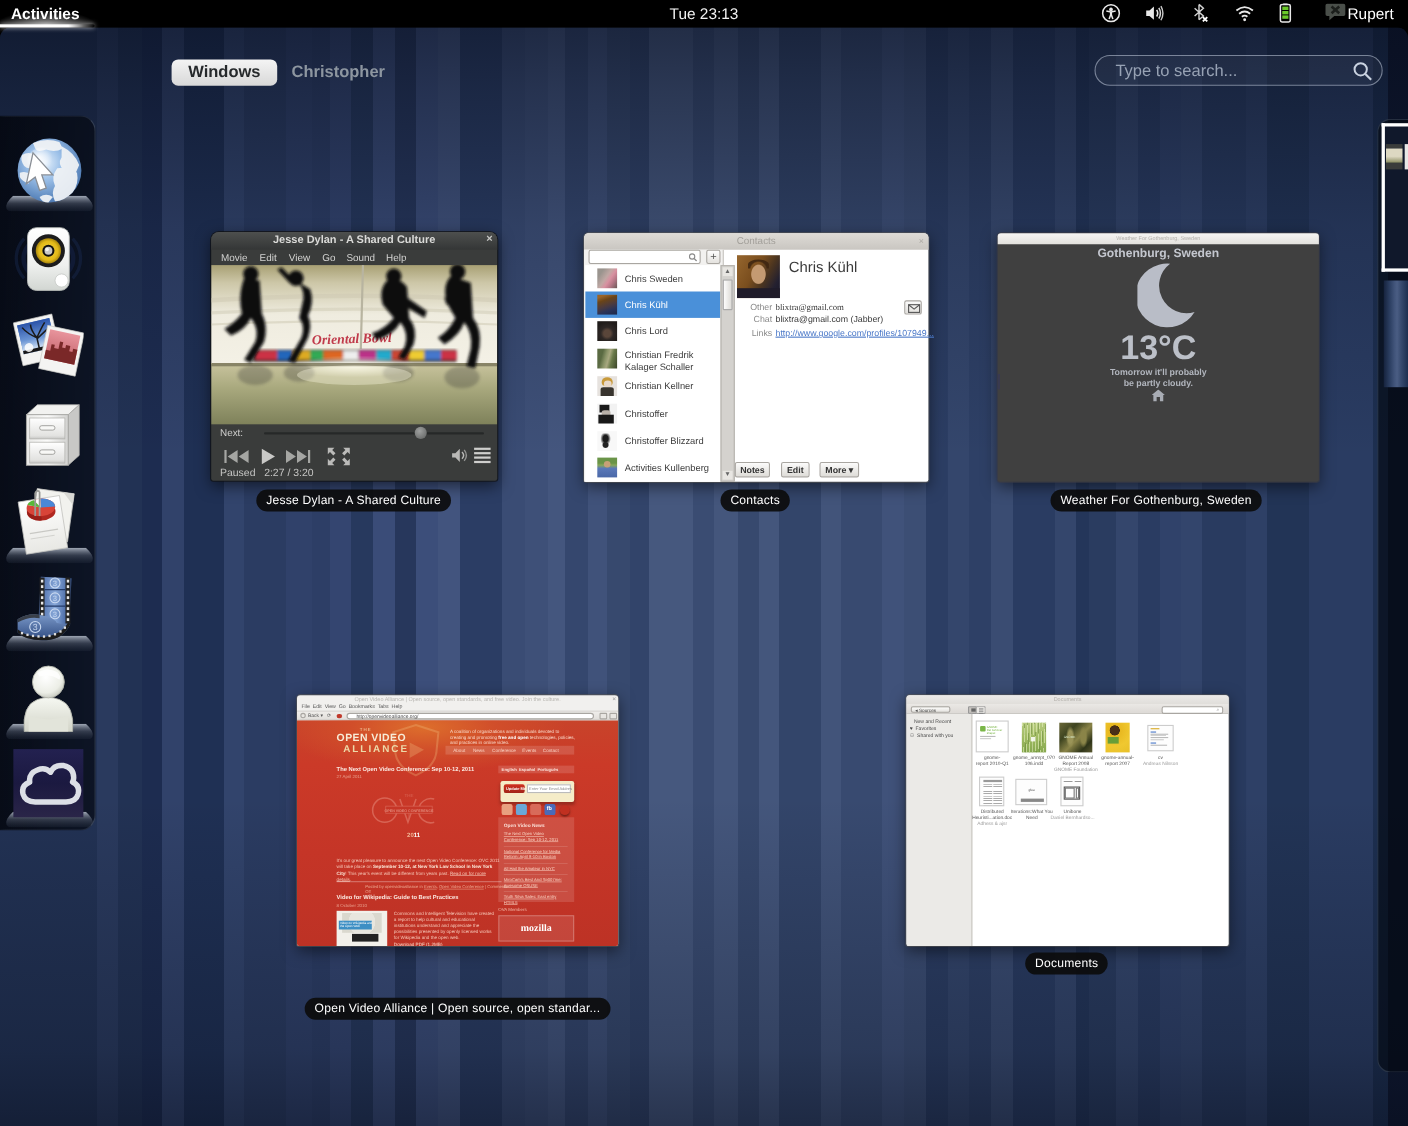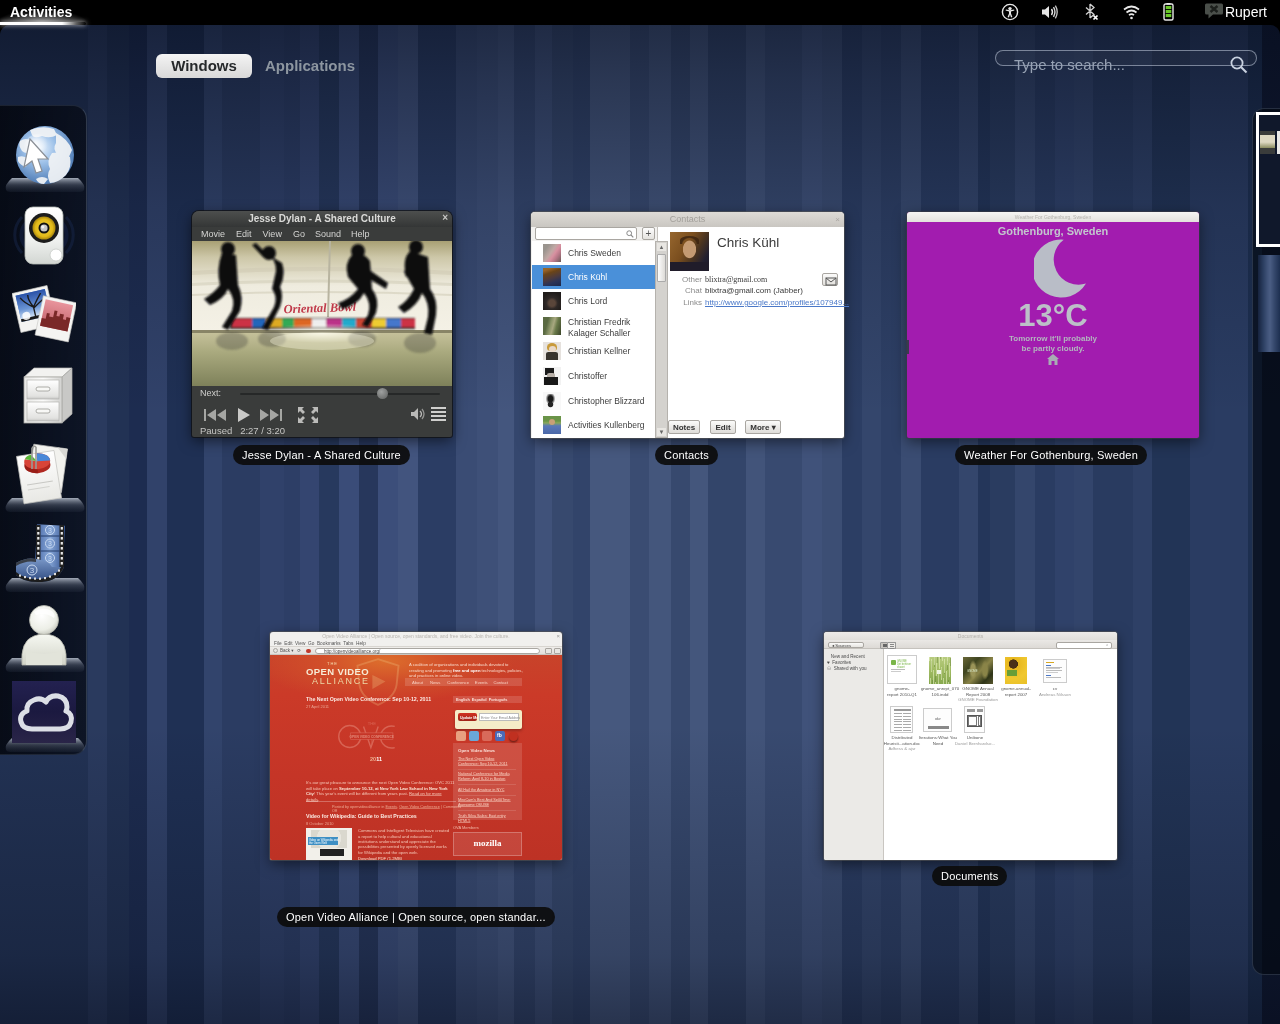--- a/index.html
+++ b/index.html
@@ -27,21 +27,21 @@
 #clock { position:absolute; left:0; top:4px; width:1280px; text-align:center; font-size:14px; color:#f2f2f2; }
 #rupert { position:absolute; right:13px; top:4px; font-size:14px; color:#fff; }
 .tico { position:absolute; top:3px; }
 
 
 #tab-win { position:absolute; left:156px; top:54px; width:96px; height:24px;
   background:linear-gradient(180deg,#f4f4f4,#d8d8d8); border-radius:6px;
   color:#26292b; font-weight:bold; font-size:15px; text-align:center; line-height:24px; }
 #tab-app { position:absolute; left:265px; top:54px; height:24px; color:#8d96a0;
   font-weight:bold; font-size:15px; line-height:24px; }
-#search { position:absolute; left:995px; top:50px; width:262px; height:16px;
+#search { position:absolute; left:995px; top:50px; width:262px; height:28px;
   border:1px solid rgba(230,240,255,.45); border-radius:15px;
   background:rgba(255,255,255,.04); color:#97a2b4; font-size:15px; line-height:27px;
   padding-left:18px; }
 
 
 #dock { position:absolute; left:0; top:105px; width:87px; height:650px;
   background:linear-gradient(90deg, rgba(4,7,15,.88), rgba(6,10,20,.72));
   border-right:1px solid rgba(130,150,180,.35);
   border-top:1px solid rgba(130,150,180,.18);
   border-bottom:1px solid rgba(130,150,180,.18);
@@ -198,21 +198,21 @@
     <div class="abs" style="left:11px;top:126px;width:18px;height:18px;background:#f2f2f2;">
       <div style="position:absolute;left:2px;top:1px;width:9px;height:7px;background:#1a1a1a;"></div>
       <div style="position:absolute;left:4px;top:6px;width:8px;height:5px;background:#b8b0a8;border-radius:30%;"></div>
       <div style="position:absolute;left:1px;top:10px;width:14px;height:8px;background:#181818;"></div>
     </div>
     <div class="abs" style="left:36px;top:130px;font-size:8.5px;color:#3c3c3c;">Christoffer</div>
     <div class="abs" style="left:11px;top:151px;width:18px;height:18px;background:#f8f8f8;">
       <div style="position:absolute;left:3px;top:2px;width:10px;height:12px;background:radial-gradient(ellipse at 45% 40%,#1a1a1a 30%,rgba(0,0,0,0) 62%);"></div>
       <div style="position:absolute;left:4px;top:9px;width:7px;height:7px;background:radial-gradient(ellipse,#222 45%,rgba(0,0,0,0) 65%);"></div>
     </div>
-    <div class="abs" style="left:36px;top:155px;font-size:8.5px;color:#3c3c3c;">Christopher Blizzard</div>
+    <div class="abs" style="left:36px;top:155px;font-size:8.5px;color:#3c3c3c;">Christoffer Blizzard</div>
     <div class="abs" style="left:11px;top:175px;width:18px;height:18px;background:linear-gradient(180deg,#6a9448 28%,#88a858 38%,#5a78b8 55%,#4a68a8);">
       <div style="position:absolute;left:6px;top:3px;width:6px;height:6px;background:#c8a078;border-radius:50%;"></div>
     </div>
     <div class="abs" style="left:36px;top:179px;font-size:8.5px;color:#3c3c3c;">Activities Kullenberg</div>
   </div>
   <div class="abs" style="left:124px;top:29px;width:13px;height:197px;background:#d4d2ce;border:1px solid #b5b2ad;">
     <div style="position:absolute;left:1px;top:1px;width:9px;height:8px;background:#e8e6e2;font-size:6px;color:#666;text-align:center;line-height:8px;">▲</div>
     <div style="position:absolute;left:1px;top:12px;width:9px;height:28px;background:linear-gradient(90deg,#fdfdfd,#dddbd7);border:1px solid #aaa;border-radius:1px;"></div>
     <div style="position:absolute;left:1px;bottom:1px;width:9px;height:8px;background:#e8e6e2;font-size:6px;color:#666;text-align:center;line-height:8px;">▼</div>
   </div>
@@ -233,21 +233,21 @@
   <div class="abs" style="left:291px;top:61px;width:16px;height:13px;background:linear-gradient(180deg,#fbfbfa,#e2e0dc);border:1px solid #a9a6a1;border-radius:2px;">
     <svg width="14" height="11" viewBox="0 0 14 11" style="margin:1px;">
           <rect x="2" y="2" width="10" height="7" fill="none" stroke="#555" stroke-width="1"></rect>
           <path d="M2,2 L7,6 L12,2" fill="none" stroke="#555" stroke-width="1"></path>
         </svg>
   </div>
   <div class="abs" style="left:137px;top:208px;width:32px;height:14px;background:linear-gradient(180deg,#fbfbfa,#dedcd8);border:1px solid #a9a6a1;border-radius:2px;font-size:8px;color:#333;text-align:center;line-height:13px;font-weight:bold;">Notes</div>
   <div class="abs" style="left:179px;top:208px;width:26px;height:14px;background:linear-gradient(180deg,#fbfbfa,#dedcd8);border:1px solid #a9a6a1;border-radius:2px;font-size:8px;color:#333;text-align:center;line-height:13px;font-weight:bold;">Edit</div>
   <div class="abs" style="left:214px;top:208px;width:36px;height:14px;background:linear-gradient(180deg,#fbfbfa,#dedcd8);border:1px solid #a9a6a1;border-radius:2px;font-size:8px;color:#333;text-align:center;line-height:13px;font-weight:bold;">More ▾</div>
 </div>
-<div id="win-weather" class="abs" style="left:907px;top:212px;width:292px;height:226px;background:#a21caf;border-radius:3px 3px 2px 2px;box-shadow:0 0 0 1px rgba(60,60,70,.6), 0 4px 14px rgba(0,0,0,.5);">
+<div id="win-weather" class="abs" style="left:907px;top:212px;width:292px;height:226px;background:#404040;border-radius:3px 3px 2px 2px;box-shadow:0 0 0 1px rgba(60,60,70,.6), 0 4px 14px rgba(0,0,0,.5);">
   <div class="abs" style="left:0;top:0;width:292px;height:10px;background:linear-gradient(180deg,#f6f5f3,#e3e1dd);border-radius:3px 3px 0 0;color:#b5b2ad;font-size:5px;text-align:center;line-height:10px;">Weather For Gothenburg, Sweden</div>
   <div class="abs" style="left:0;top:10px;width:292px;text-align:center;color:#c3c6ce;font-size:11px;font-weight:bold;margin-top:2px;">
         <div style="margin-top:1px;">Gothenburg, Sweden</div>
       </div>
   <svg class="abs" style="left:127px;top:26px;" width="56" height="64" viewBox="0 0 56 64">
     <path d="M37,3 A29,29 0 1,0 48,51 A25,25 0 0,1 37,3 Z" fill="#b9bdc7" transform="rotate(-14 28 32)"></path>
   </svg>
   <div class="abs" style="left:0;top:86px;width:292px;text-align:center;color:#bcc0c8;font-size:31px;font-weight:bold;">13°C</div>
   <div class="abs" style="left:0;top:122px;width:292px;text-align:center;color:#b2b6be;font-size:8px;font-weight:bold;line-height:9.5px;">Tomorrow it'll probably<br>be partly cloudy.</div>
   <svg class="abs" style="left:140px;top:142px;" width="12" height="11" viewBox="0 0 12 11">
@@ -267,21 +267,21 @@
   <div class="abs" style="left:54px;top:16.5px;width:300px;color:#444;font-size:9px;transform:scale(0.5);transform-origin:0 0;">http://openvideoalliance.org/</div>
   <div class="abs" style="left:275px;top:15.5px;width:7px;height:6.5px;background:#e8e6e2;border:1px solid #a9a6a1;border-radius:1px;"></div>
   <div class="abs" style="left:283.5px;top:15.5px;width:7px;height:6.5px;background:#e8e6e2;border:1px solid #a9a6a1;border-radius:1px;"></div>
   <div id="ova" class="abs" style="left:0;top:23px;width:292px;height:205px;background:radial-gradient(ellipse 130px 42px at 115px 6px, #dd6e2c 0%, #d14e2a 50%, rgba(200,60,40,0) 100%), linear-gradient(180deg, #c8432a 0px, #cb3a28 40px, #c53527 120px, #bd3225 205px);">
     <svg class="abs" style="left:80px;top:1px;opacity:0.3;" width="56" height="52" viewBox="0 0 60 55">
           <path d="M30,3 L52,10 L50,30 Q48,44 30,52 Q12,44 10,30 L8,10 Z" fill="none" stroke="#f0c080" stroke-width="2"></path>
           <path d="M24,20 L38,27 L24,35 Z" fill="#f0c080"></path>
         </svg>
     <div class="abs" style="left:57px;top:6px;width:40px;color:#f5dfb2;font-size:8px;letter-spacing:2px;transform:scale(0.5);transform-origin:0 0;">THE</div>
     <div class="abs" style="left:36px;top:11px;color:#f7ecd7;font-size:9.5px;font-weight:bold;letter-spacing:0.4px;">OPEN VIDEO</div>
-    <div class="abs" style="left:42px;top:21px;color:#edd9a8;font-size:9px;font-weight:normal;letter-spacing:1.8px;">ALLIANCE</div>
+    <div class="abs" style="left:42px;top:21px;color:#edd9a8;font-size:9px;font-weight:bold;letter-spacing:1.8px;">ALLIANCE</div>
     <div class="abs" style="left:139px;top:7px;width:230px;color:#f8d8c8;font-size:8.4px;line-height:10.5px;transform:scale(0.5);transform-origin:0 0;">A coalition of organizations and individuals devoted to creating and promoting <b style="color:#fff">free and open</b> technologies, policies, and practices in online video.</div>
     <div class="abs" style="left:135px;top:23px;width:117px;height:8px;background:rgba(255,255,255,0.14);"></div>
     <div class="abs" style="left:142px;top:24.5px;width:220px;color:#f8cfc0;font-size:8.4px;transform:scale(0.5);transform-origin:0 0;">About&nbsp;&nbsp;&nbsp;&nbsp;&nbsp;&nbsp;News&nbsp;&nbsp;&nbsp;&nbsp;&nbsp;&nbsp;Conference&nbsp;&nbsp;&nbsp;&nbsp;&nbsp;Events&nbsp;&nbsp;&nbsp;&nbsp;&nbsp;Contact</div>
     <div class="abs" style="left:36px;top:41px;width:300px;color:#fbe8e0;font-size:10.5px;font-weight:bold;transform:scale(0.5);transform-origin:0 0;">The Next Open Video Conference: Sep 10-12, 2011</div>
     <div class="abs" style="left:36px;top:49px;width:100px;color:#eaa390;font-size:8px;transform:scale(0.5);transform-origin:0 0;">27 April 2011</div>
     <svg class="abs" style="left:66px;top:64px;opacity:0.5;" width="78" height="36" viewBox="0 0 85 39">
       <g fill="none" stroke="#e89080" stroke-width="1.5">
         <circle cx="15" cy="19" r="12"></circle>
         <path d="M30,8 L38,31 L46,8"></path>
         <path d="M64,8 A 12,12 0 1,0 64,31"></path>
@@ -662,20 +662,21 @@
 <div id="ws1">
   <div class="abs" style="left:1px;top:16px;width:15px;height:4px;background:#3a3c3b;"></div>
   <div class="abs" style="left:1px;top:20px;width:15px;height:13px;background:linear-gradient(180deg,#ddd8c2 55%,#8a8c60);"></div>
   <div class="abs" style="left:1px;top:33px;width:15px;height:6px;background:#3a3c3b;"></div>
   <div class="abs" style="left:17.5px;top:16px;width:4px;height:23px;background:#e8e8e6;"></div>
 </div>
 <div id="ws2"></div>
 
 <div id="topbar">
 <span id="activities">Activities</span>
+<div id="clock">Tue 23:13</div>
 <span id="rupert">Rupert</span>
 <svg class="tico" style="left:1001px;" width="18" height="18" viewBox="0 0 18 18">
   <circle cx="9" cy="9" r="7.6" fill="none" stroke="#e8e8e8" stroke-width="1.4"></circle>
   <circle cx="9" cy="5.6" r="1.7" fill="#e8e8e8"></circle>
   <path d="M4.6,7.6 L8,8.4 L8,10.5 L6.6,14 L8,14.6 L9,11.6 L10,14.6 L11.4,14 L10,10.5 L10,8.4 L13.4,7.6 L13.1,6.4 L9,7.3 L4.9,6.4 Z" fill="#e8e8e8"></path>
 </svg>
 <svg class="tico" style="left:1040px;" width="19" height="18" viewBox="0 0 19 18">
   <path d="M2,6.5 L5,6.5 L9,3 L9,15 L5,11.5 L2,11.5 Z" fill="#e8e8e8"></path>
   <path d="M11.5,6 Q13.5,9 11.5,12" stroke="#e8e8e8" stroke-width="1.4" fill="none"></path>
   <path d="M13.5,4.2 Q16.4,9 13.5,13.8" stroke="#d8d8d8" stroke-width="1.4" fill="none"></path>
@@ -699,20 +700,20 @@
   <rect x="5.7" y="11" width="5.6" height="3.1" fill="#6ac82a"></rect>
 </svg>
 <svg class="tico" style="left:1203px;" width="22" height="19" viewBox="0 0 22 19">
   <path d="M2,2 Q2,0.5 3.5,0.5 L18.5,0.5 Q20,0.5 20,2 L20,10 Q20,11.5 18.5,11.5 L10,11.5 L5.5,15.5 L5.5,11.5 L3.5,11.5 Q2,11.5 2,10 Z" fill="#4a4f4a"></path>
   <path d="M7.5,3 L14.5,9 M14.5,3 L7.5,9" stroke="#1c1f1c" stroke-width="2.4"></path>
 </svg>
 </div>
 <div id="actline"></div>
 
 <div id="tab-win">Windows</div>
-<div id="tab-app">Applications</div>
+<div id="tab-app">Christopher</div>
 <div id="search">Type to search...</div>
 <svg class="abs" style="left:1229px;top:55px;" width="20" height="20" viewBox="0 0 20 20">
       <circle cx="8" cy="8" r="5.6" fill="none" stroke="#c9d2e0" stroke-width="1.8"></circle>
       <line x1="12.2" y1="12.2" x2="17.5" y2="17.5" stroke="#c9d2e0" stroke-width="2"></line>
     </svg>
 
 </div>
 
 </body></html>

